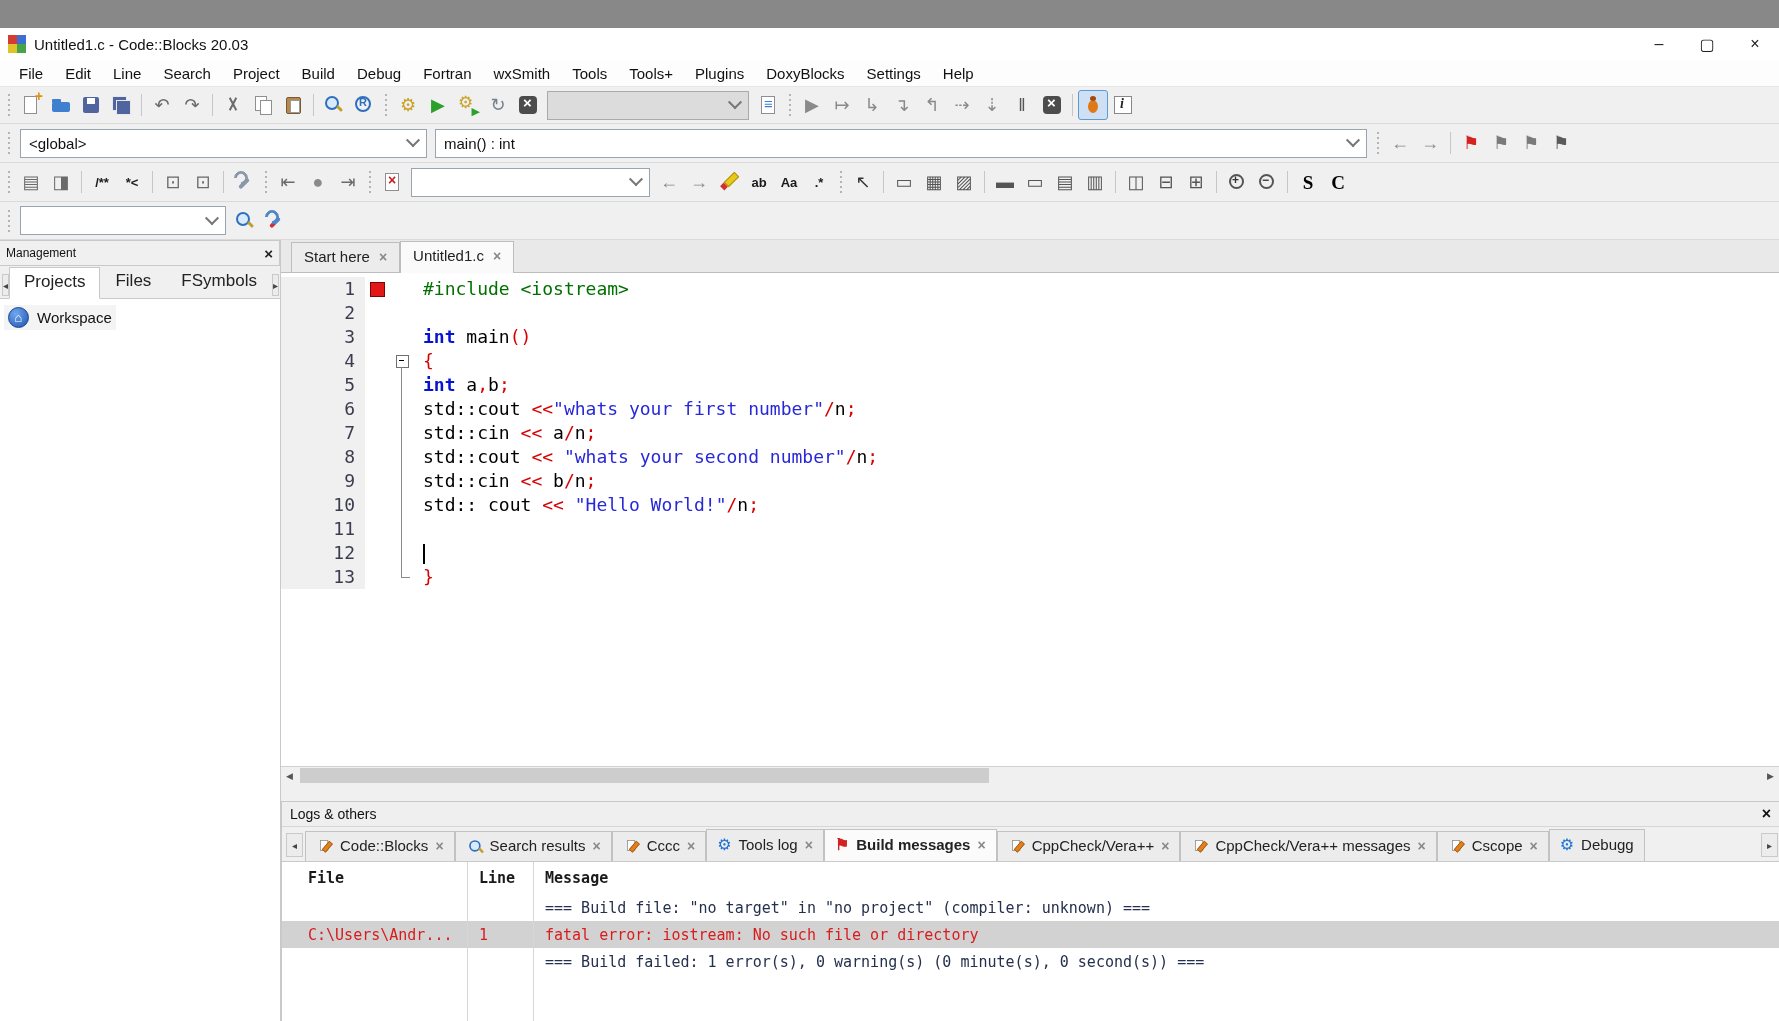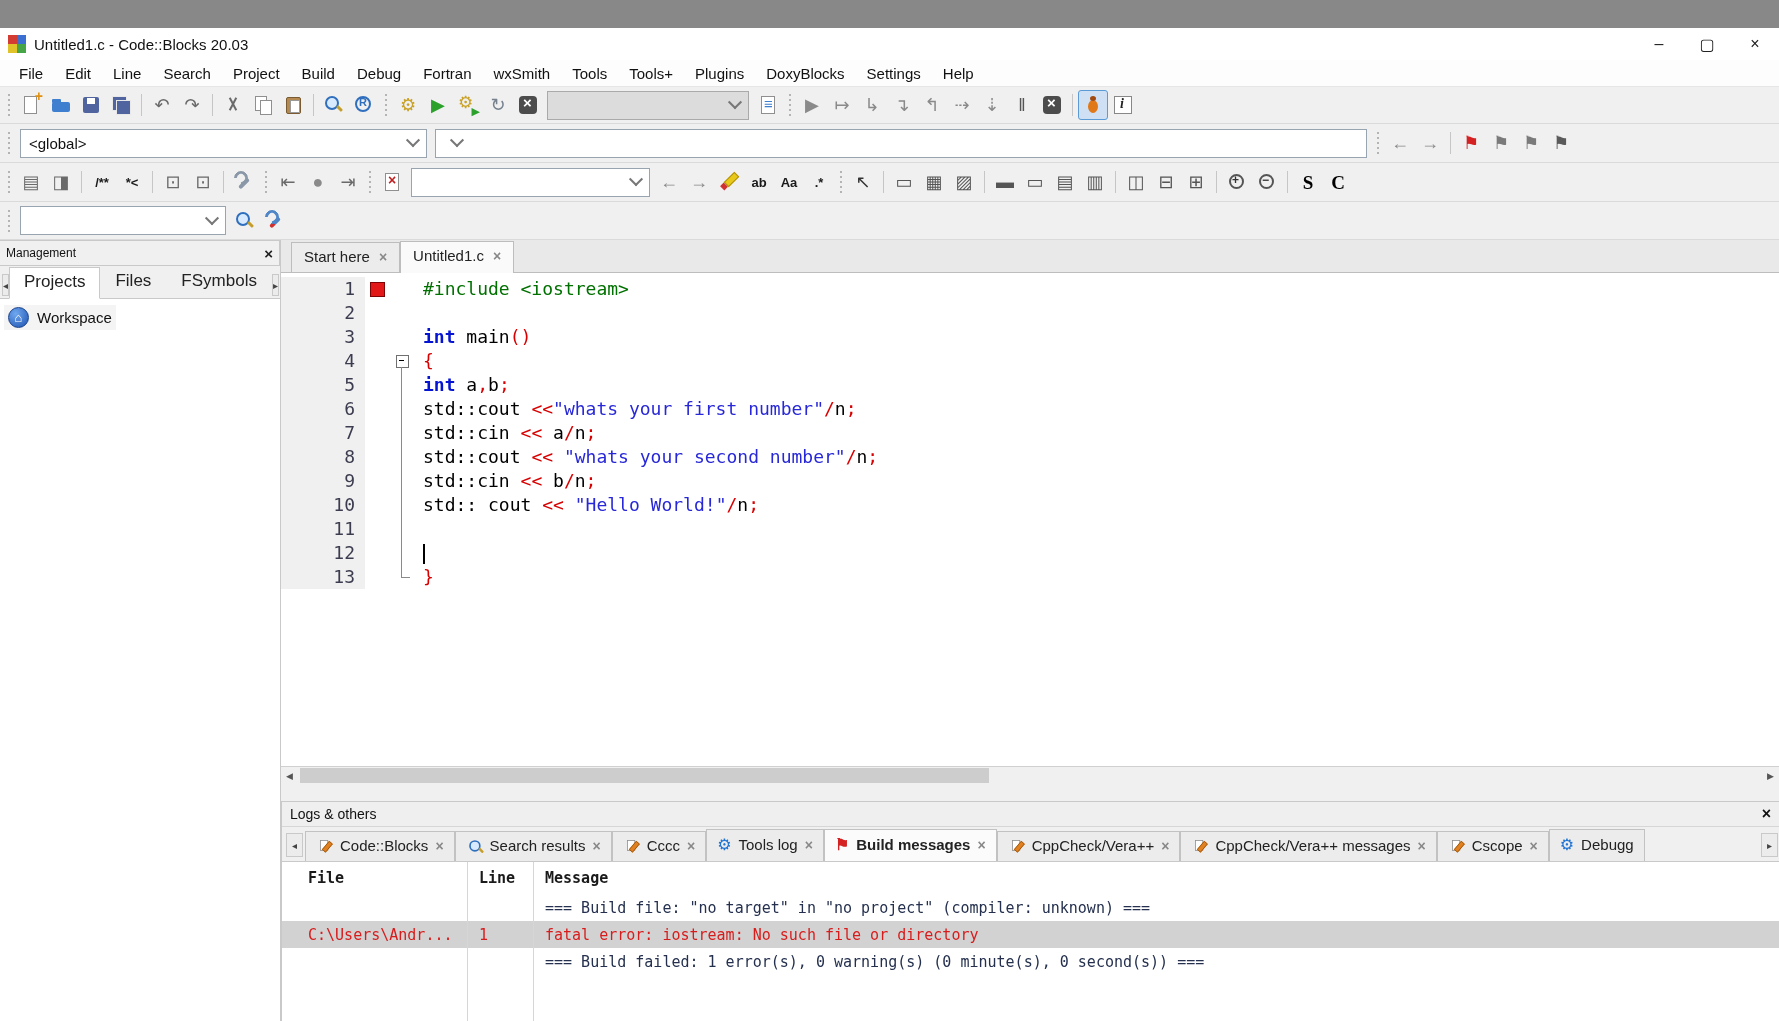--- a/index.html
+++ b/index.html
@@ -283,20 +283,21 @@
         <span class="ci info"></span>
       </div>
     </div>
   <div class="tbrow" id="tb2">
       <span class="grip"></span>
       <div class="combo" style="width:389px">
         <span class="cval">&lt;global&gt;</span>
         <span class="chev"></span>
       </div>
       <div class="combo" style="width:914px">
+        <span class="cval">main() : int</span>
         <span class="chev"></span>
       </div>
       <span class="grip"></span>
       <div class="tbtn">
         <span class="glyph" style="color:#8a8a8a">←</span>
       </div>
       <div class="tbtn">
         <span class="glyph" style="color:#8a8a8a">→</span>
       </div>
       <span class="tsep"></span>

